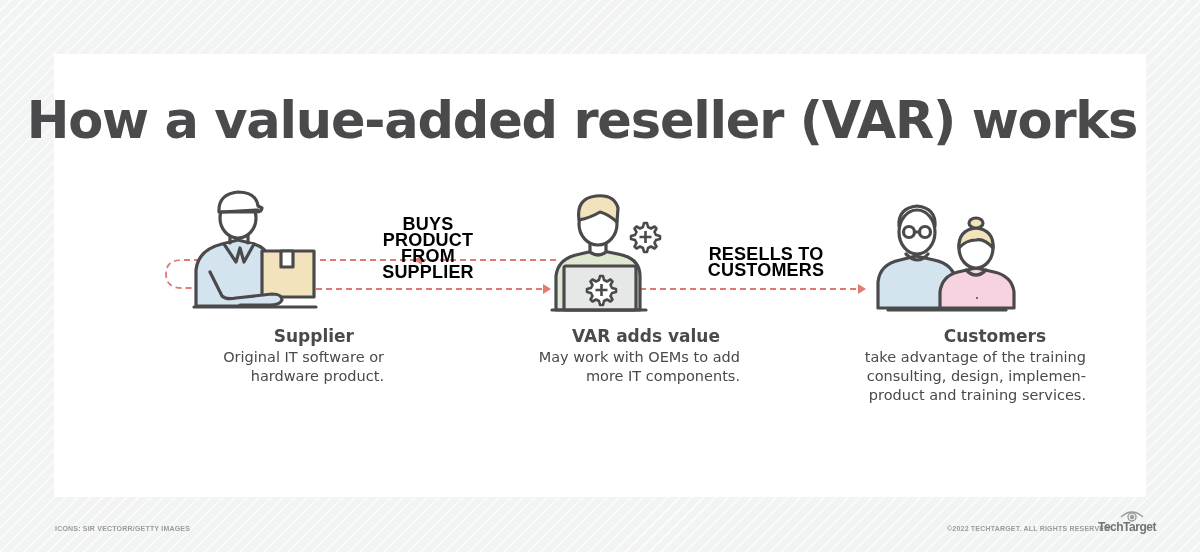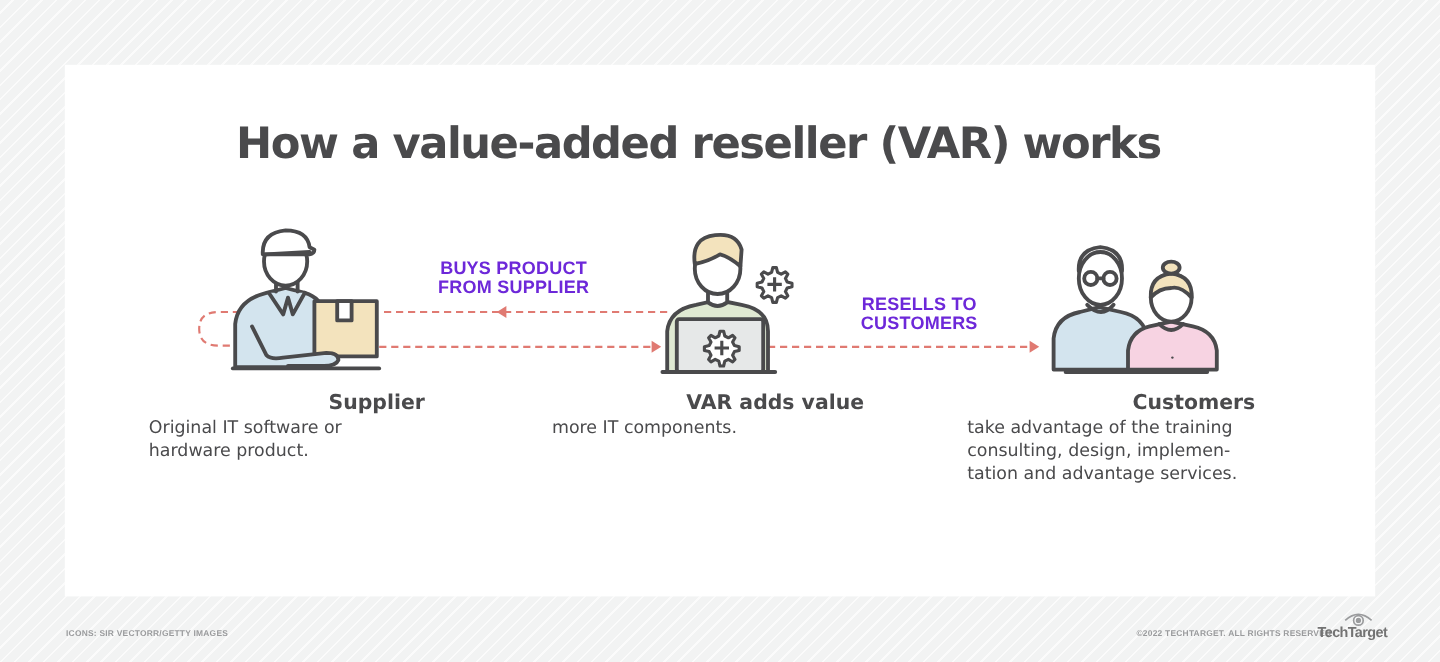--- a/index.html
+++ b/index.html
@@ -11,35 +11,35 @@
     font-family: "DejaVu Sans", sans-serif;
     color: #4a4a4c;
   }
   .card {
     position: absolute; left: 54px; top: 54px; width: 1092px; height: 443px;
     background: #ffffff;
   }
   .title {
     position: absolute; left: 0; top: 93px; width: 1164px; text-align: center;
     font-family: "DejaVu Sans", sans-serif; font-weight: bold;
-    font-size: 36px; letter-spacing: -1.2px; color: #4a4a4c; line-height: 56px;
+    font-size: 51px; letter-spacing: -1.2px; color: #4a4a4c; line-height: 56px;
   }
   .diagram { position: absolute; left: 0; top: 0; width: 1200px; height: 552px; }
   .flow-label {
     position: absolute; text-align: center;
     font-family: "Liberation Sans", sans-serif; font-weight: bold;
-    font-size: 15px; line-height: 16px; color: #6d28d9; letter-spacing: 0.2px;
+    font-size: 18px; line-height: 16px; color: #000000; letter-spacing: 0.2px;
   }
   .node-title {
     position: absolute; text-align: right;
     font-family: "DejaVu Sans", sans-serif; font-weight: bold;
     font-size: 17px; line-height: 20px; color: #4a4a4c;
   }
   .node-desc {
-    position: absolute; text-align: left;
+    position: absolute; text-align: right;
     font-family: "DejaVu Sans", sans-serif;
     font-size: 14.5px; line-height: 19px; color: #4a4a4c;
   }
   .footer-left {
     position: absolute; left: 55px; top: 525px;
     font-family: "Liberation Sans", sans-serif; font-weight: bold;
     font-size: 7px; color: #9a9b9d; letter-spacing: 0.2px;
   }
   .footer-right {
     position: absolute; left: 947px; top: 525px;
@@ -163,25 +163,26 @@
 </div>
 
 <div class="node-title" style="left:154px; top:326px; width:200px;">Supplier</div>
 <div class="node-desc" style="left:124px; top:348px; width:260px;">
   <div>Original IT software or</div>
   <div>hardware product.</div>
 </div>
 
 <div class="node-title" style="left:480px; top:326px; width:240px;">VAR adds value</div>
 <div class="node-desc" style="left:460px; top:348px; width:280px;">
+  <div>May work with OEMs to add</div>
   <div>more IT components.</div>
 </div>
 
 <div class="node-title" style="left:846px; top:326px; width:200px;">Customers</div>
 <div class="node-desc" style="left:806px; top:348px; width:280px;">
   <div>take advantage of the training</div>
   <div>consulting, design, implemen-</div>
-  <div>tation and advantage services.</div>
+  <div>product and training services.</div>
 </div>
 
 <div class="footer-left">ICONS: SIR VECTORR/GETTY IMAGES</div>
 <div class="footer-right">©2022 TECHTARGET. ALL RIGHTS RESERVED</div>
 <div class="brand">TechTarget</div>
 
 </body></html>

